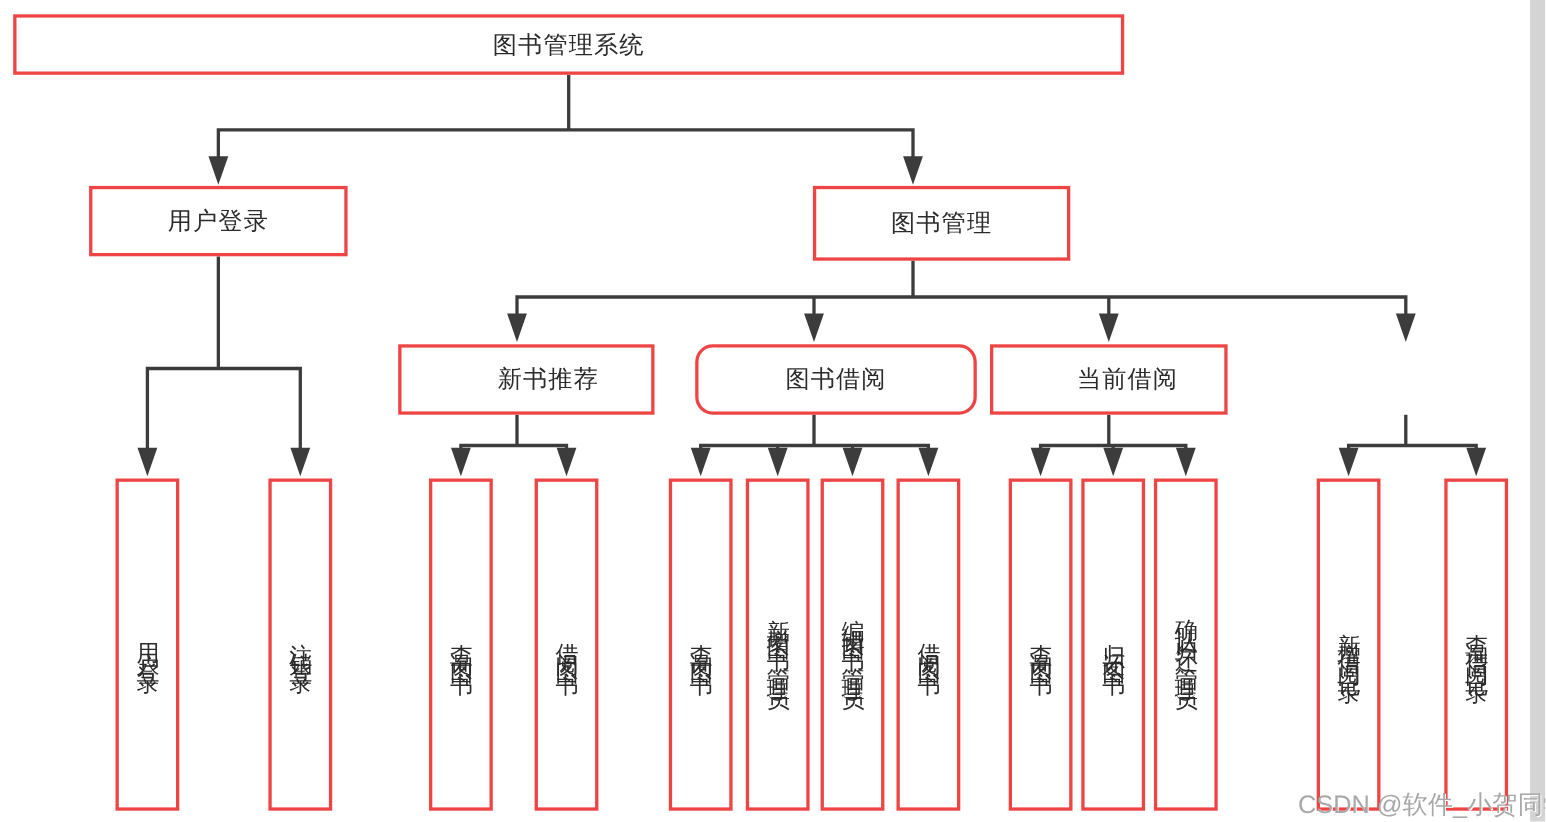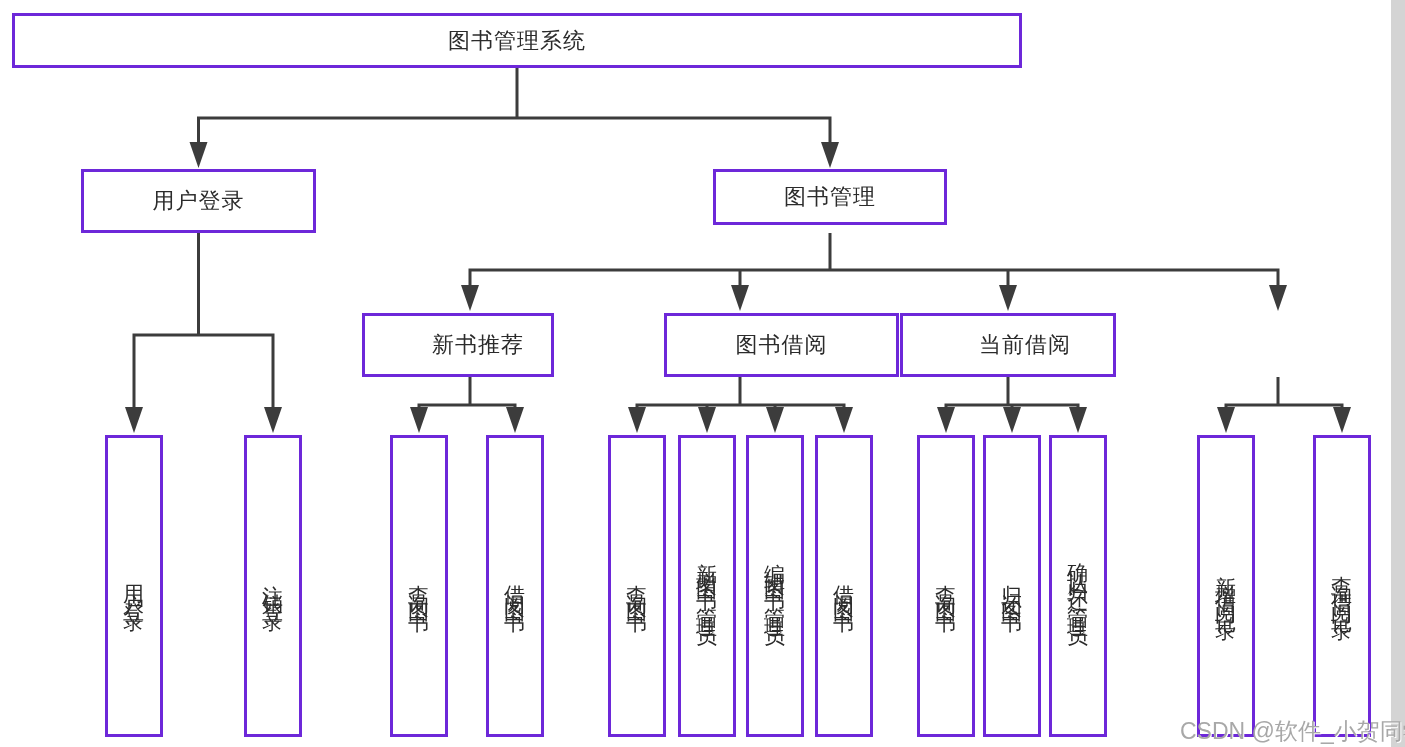--- a/index.html
+++ b/index.html
@@ -15,21 +15,21 @@
   #connectors {
     position: absolute;
     left: 0; top: 0;
     width: 1405px; height: 747px;
     z-index: 1;
   }
   .node {
     position: absolute;
     box-sizing: border-box;
     background: #ffffff;
-    border: 3px solid #6d28d9;
+    border: 3px solid #ef4444;
     display: flex;
     align-items: center;
     justify-content: center;
     z-index: 2;
   }
   .node span { line-height: 1; white-space: nowrap; }
   .box-h span { font-size: 22px; letter-spacing: 1px; }
   .box-v { width: 58px; height: 302px; }
   .vtext {
     writing-mode: vertical-lr;
@@ -110,28 +110,28 @@
     </g>
   </svg>
 
   <div class="node box-h" style="left:12px; top:13px; width:1010px; height:55px;">
     <span>图书管理系统</span>
   </div>
 
   <div class="node box-h" style="left:81px; top:169px; width:235px; height:64px;">
     <span>用户登录</span>
   </div>
-  <div class="node box-h" style="left:713px; top:169px; width:234px; height:56px;">
+  <div class="node box-h" style="left:739px; top:169px; width:234px; height:68px;">
     <span>图书管理</span>
   </div>
 
-  <div class="node box-h" style="left:362px; top:313px; width:192px; height:64px;padding-left:40px;">
+  <div class="node box-h" style="left:362px; top:313px; width:233px; height:64px;padding-left:40px;">
     <span>新书推荐</span>
   </div>
-  <div class="node box-h" style="left:664px; top:313px; width:235px; height:64px;">
+  <div class="node box-h" style="left:632px; top:313px; width:256px; height:64px;border-radius:16px;">
     <span>图书借阅</span>
   </div>
   <div class="node box-h" style="left:900px; top:313px; width:216px; height:64px;padding-left:34px;">
     <span>当前借阅</span>
   </div>
 
   <div class="node box-v" style="left:105px; top:435px;">
     <span class="vtext">用户登录</span>
   </div>
   <div class="node box-v" style="left:244px; top:435px;">

